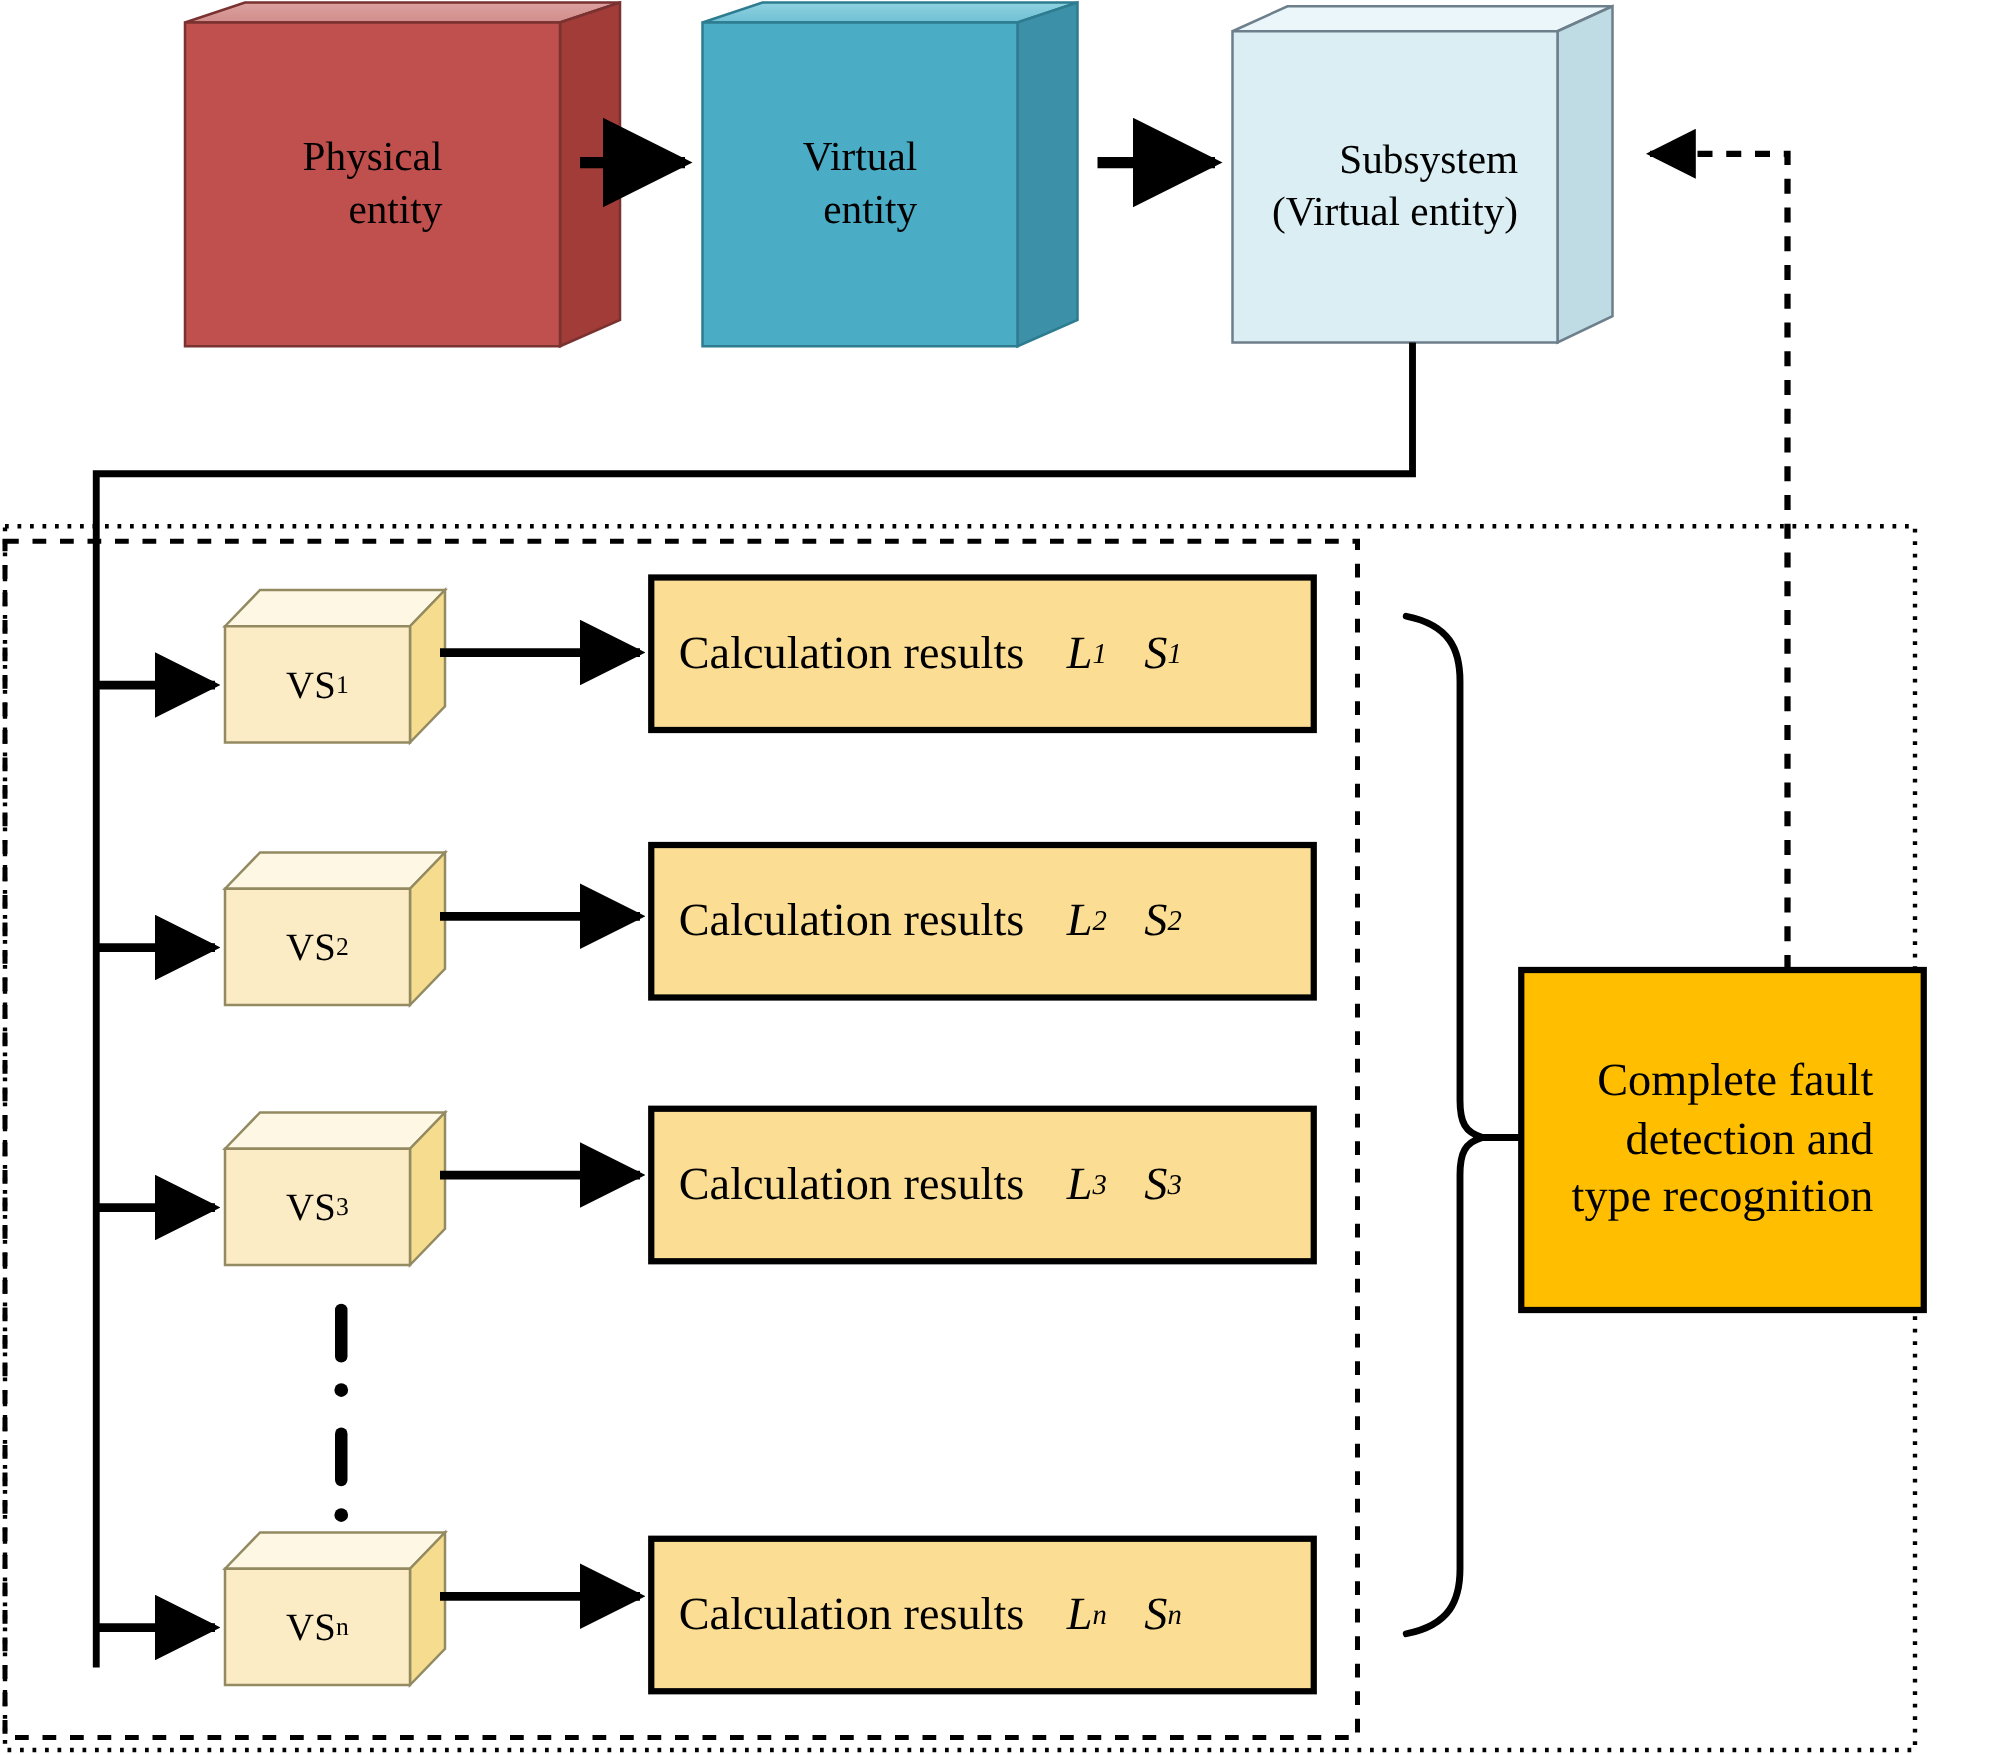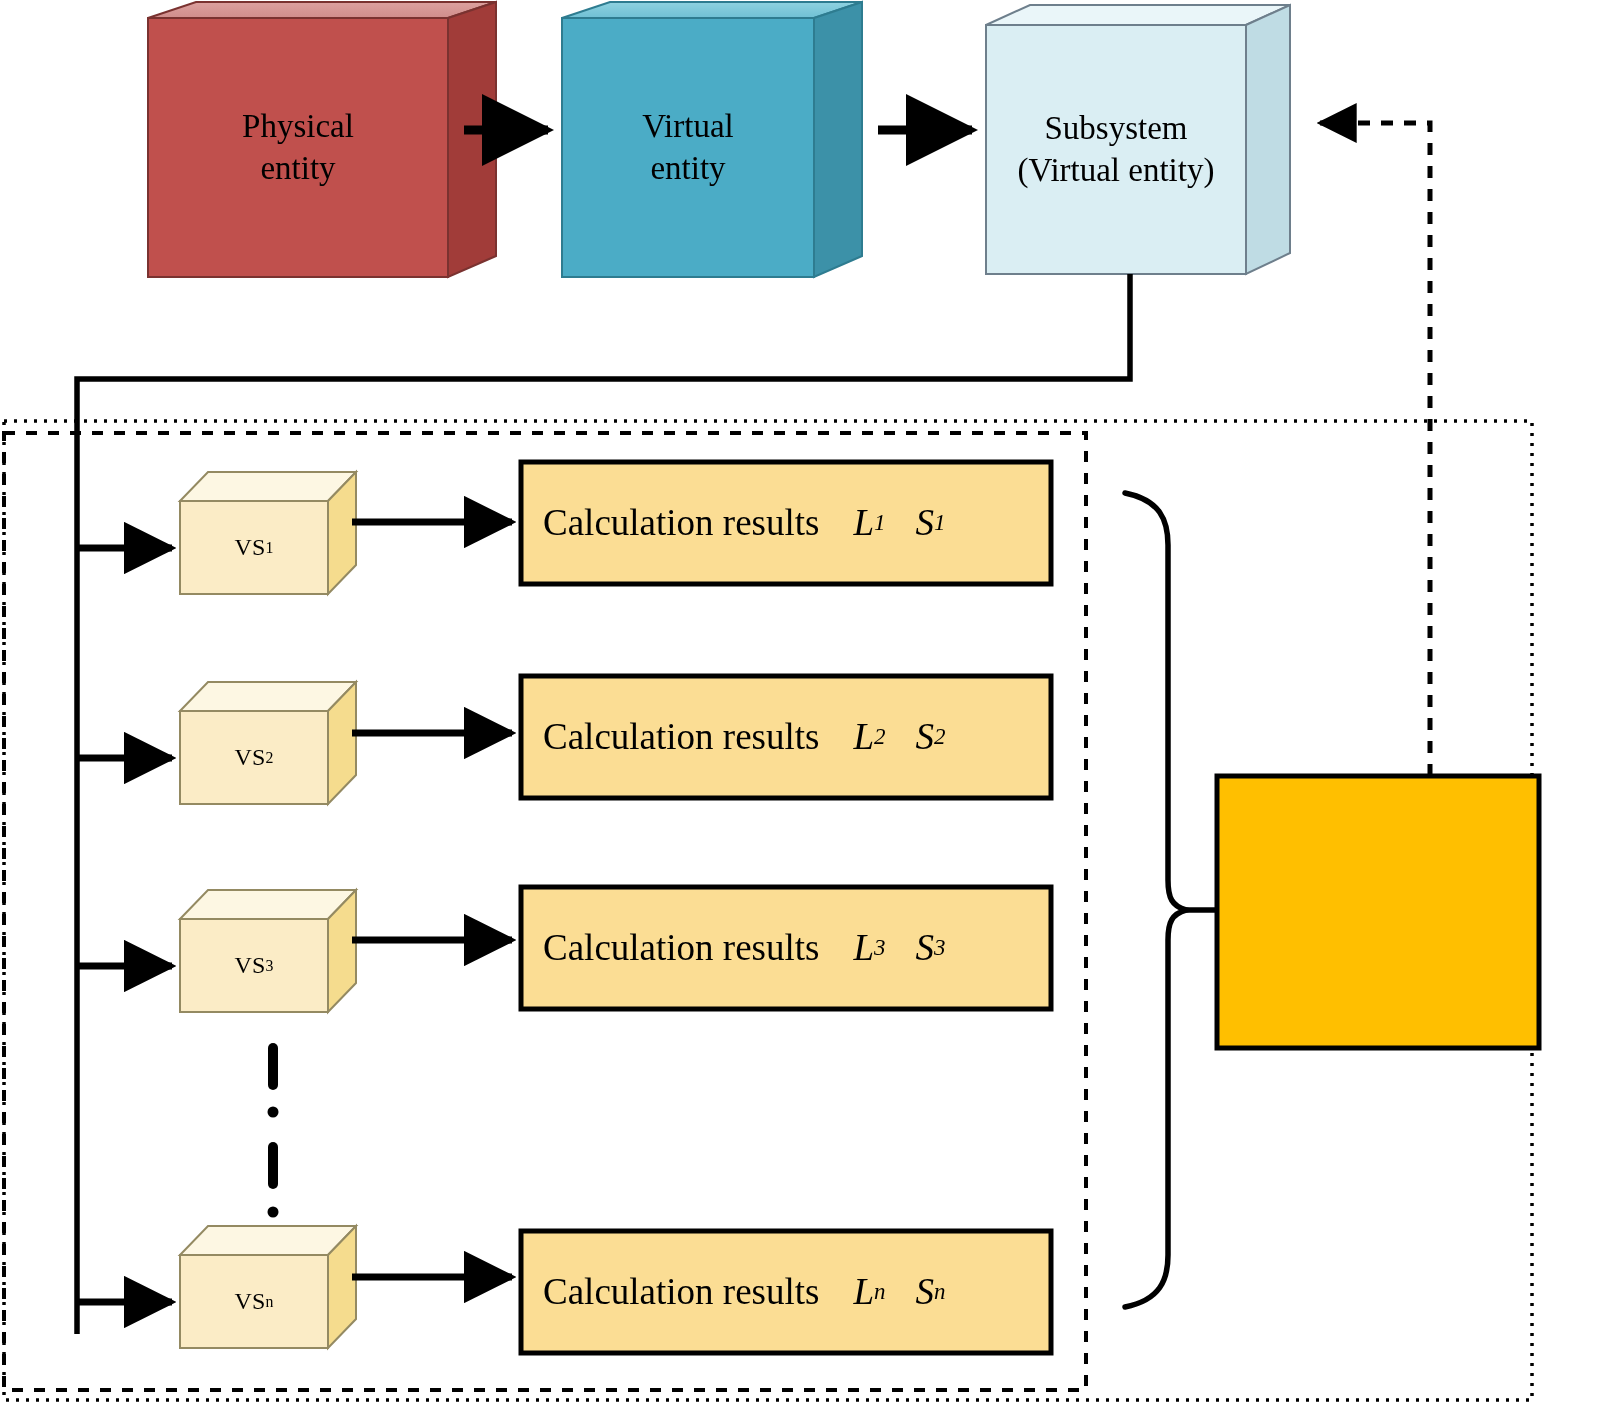--- a/index.html
+++ b/index.html
@@ -23,32 +23,32 @@
     left: 0;
     top: 0;
     width: 1600px;
     height: 1404px;
   }
   .lbl {
     position: absolute;
     display: flex;
     align-items: center;
     justify-content: center;
-    text-align: center;
+    text-align: right;
     color: #000000;
     pointer-events: none;
     line-height: 1.26;
     white-space: pre-line;
     border-radius: 20px;
   }
   .lbl-top {
     font-size: 33px;
   }
   .lbl-vs {
-    font-size: 24px;
+    font-size: 31px;
     letter-spacing: .2px;
   }
   .lbl-calc {
     font-size: 37px;
     justify-content: flex-start;
     padding-left: 22px;
   }
   .lbl-final {
     font-size: 37px;
   }
@@ -208,14 +208,17 @@
   </div>
 
   <div class="lbl lbl-calc" style="left:521px; top:887px; width:530px; height:122px;">
     <span>Calculation results</span><span class="gap-sm"></span><span class="mathvar">L</span><span class="sup">3</span><span class="gap-lg"></span><span class="mathvar">S</span><span class="sup">3</span>
   </div>
 
   <div class="lbl lbl-calc" style="left:521px; top:1231px; width:530px; height:122px;">
     <span>Calculation results</span><span class="gap-sm"></span><span class="mathvar">L</span><span class="sup">n</span><span class="gap-lg"></span><span class="mathvar">S</span><span class="sup">n</span>
   </div>
 
+  <div class="lbl lbl-final" style="left:1217px; top:776px; width:322px; height:272px;">Complete fault
+detection and
+type recognition</div>
 
 </div>
 
 </body></html>

